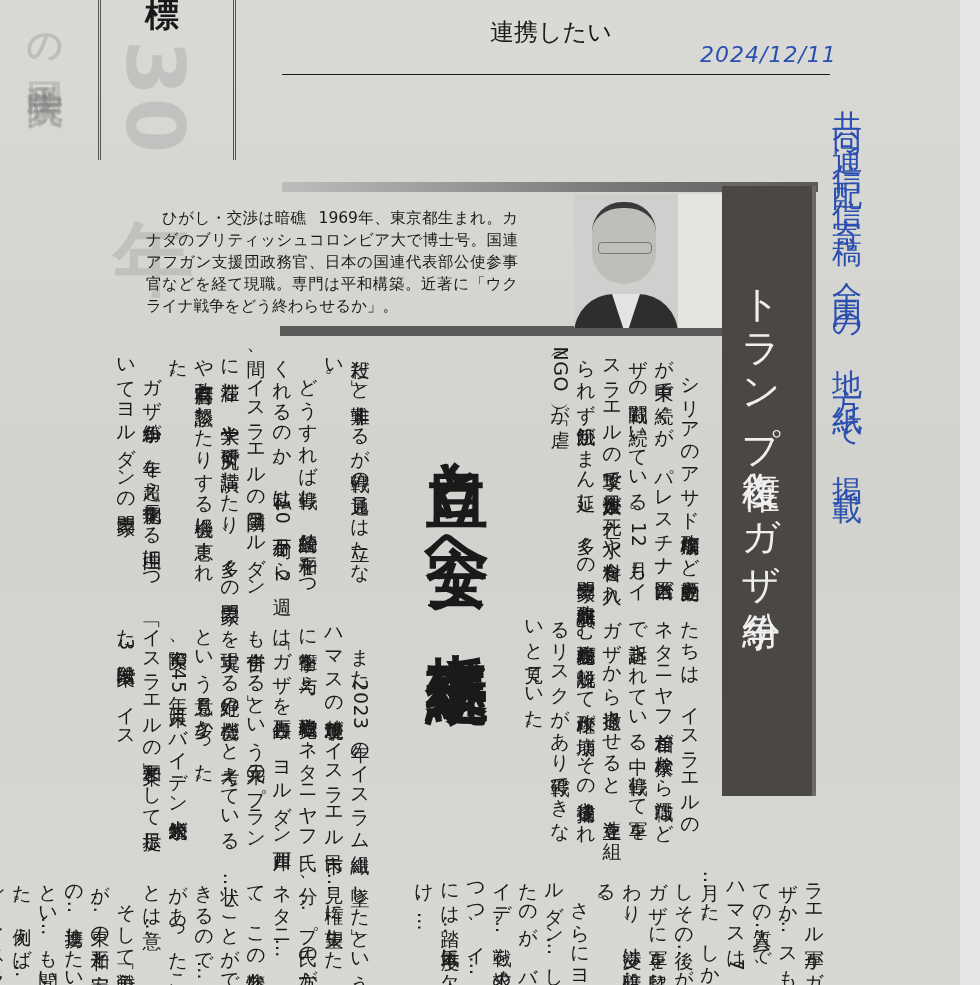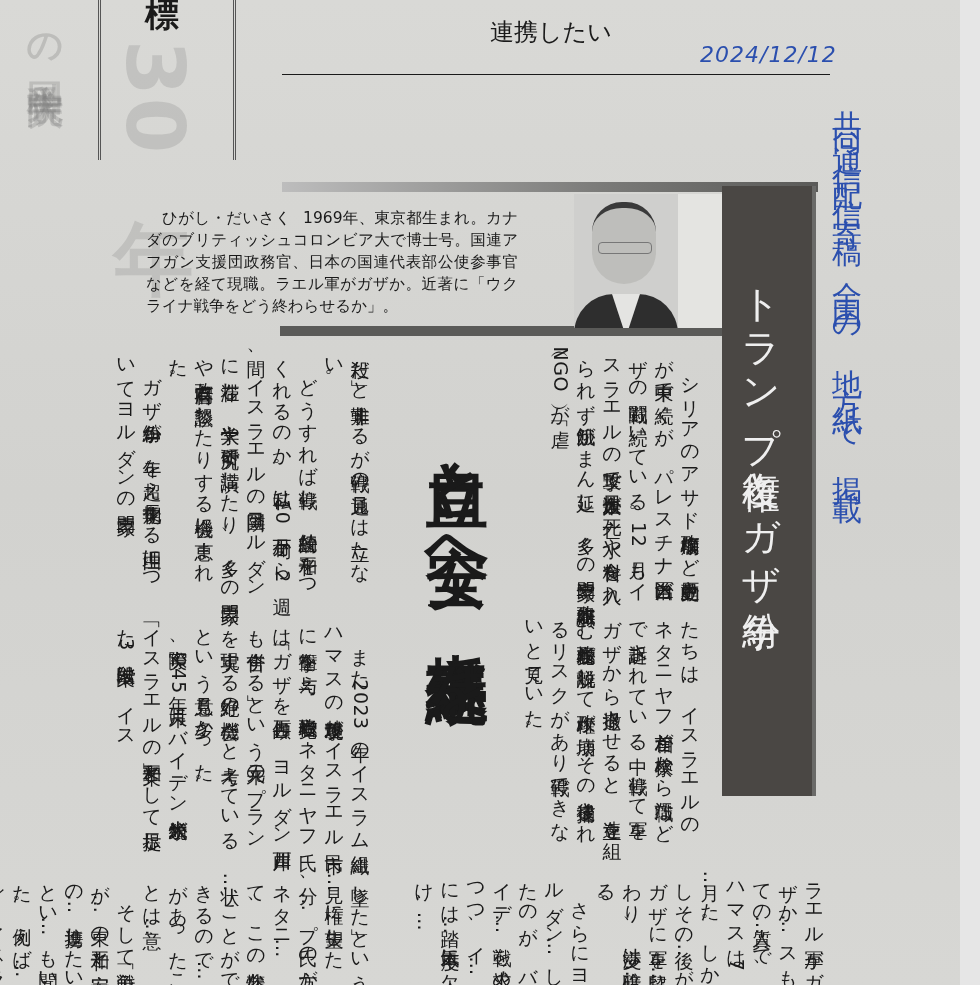--- a/index.html
+++ b/index.html
@@ -96,30 +96,30 @@
   <div class="ghost g1">の国科大学院大</div>
   <div class="ghost g2">30年</div>
 
   <div class="left-box">
     <span class="kanji">標</span>
   </div>
 
   <div class="affil">連携したい</div>
   <div class="rule"></div>
 
-  <div class="hw hw-date">2024/12/12</div>
+  <div class="hw hw-date">2024/12/11</div>
   <div class="hw hw-note">共同通信配信寄稿 全国の地方紙で掲載</div>
 
   <div class="frame-top"></div>
   <div class="frame-mid"></div>
   <div class="frame-right"></div>
   <div class="frame-right-inner"></div>
 
   <div class="bio">
-    <span class="reading">ひがし・だいさく</span><span>1969年、東京都生まれ。カナダのブリティッシュコロンビア大で博士号。国連アフガン支援団政務官、日本の国連代表部公使参事官などを経て現職。ラエル軍がガザか。近著に「ウクライナ戦争をどう終わらせるか」。</span>
+    <span class="reading">ひがし・交渉は暗礁</span><span>1969年、東京都生まれ。カナダのブリティッシュコロンビア大で博士号。国連アフガン支援団政務官、日本の国連代表部公使参事官などを経て現職。専門は平和構築。近著に「ウクライナ戦争をどう終わらせるか」。</span>
   </div>
 
   <div class="photo" aria-label="author-portrait">
     <div class="head"></div>
     <div class="hair"></div>
     <div class="glasses"></div>
     <div class="body"></div>
     <div class="collar"></div>
   </div>
   <div class="photo-blank"></div>

